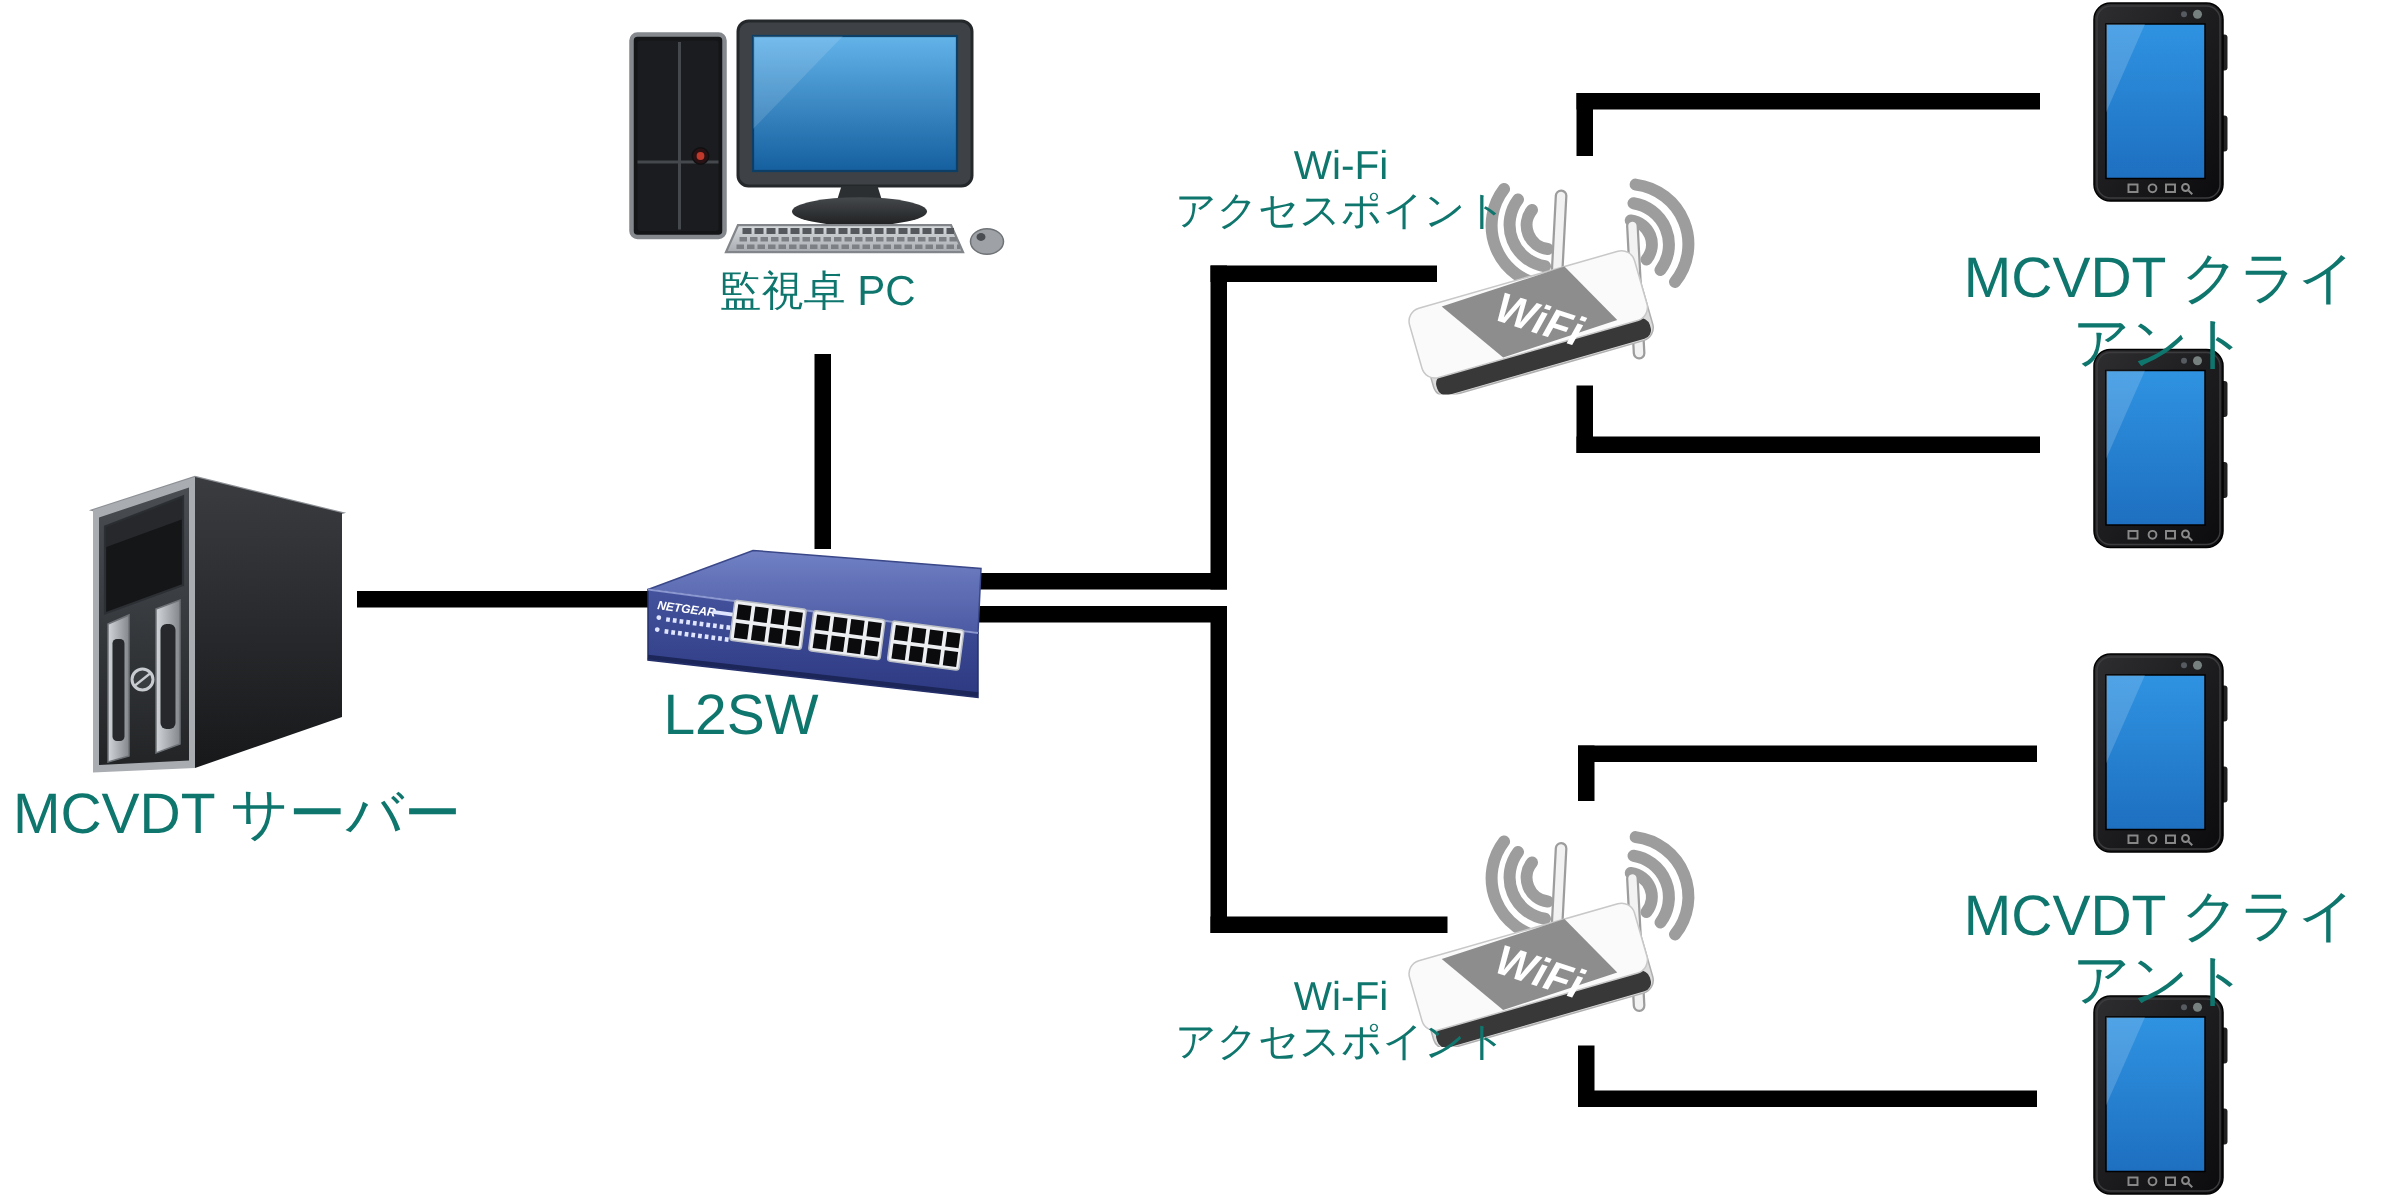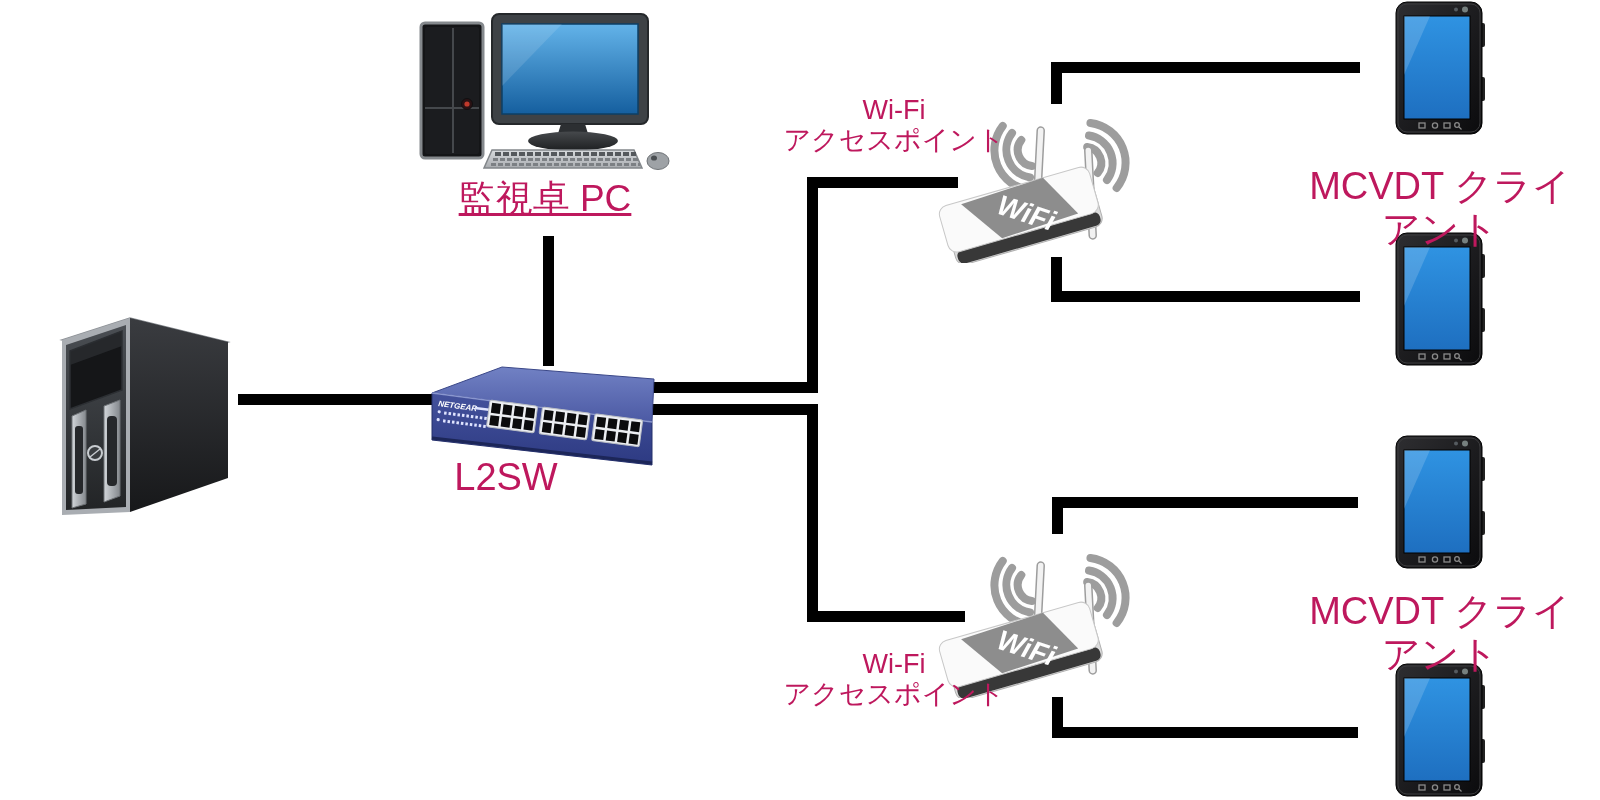--- a/index.html
+++ b/index.html
@@ -1,23 +1,23 @@
 <!DOCTYPE html>
 <html><head>
 <meta charset="utf-8">
 <style>
   html,body{margin:0;padding:0;background:#fff;}
   #canvas{position:relative;width:1600px;height:800px;background:#ffffff;overflow:hidden;
           font-family:"Liberation Sans","DejaVu Sans",sans-serif;}
   .cable{position:absolute;background:#000;}
   .node{position:absolute;}
-  .lbl{position:absolute;color:#be185d;text-align:center;line-height:1.12;
+  .lbl{position:absolute;color:#0f766e;text-align:center;line-height:1.12;
        font-family:"Liberation Sans","DejaVu Sans",sans-serif;}
   .lbl-30{font-size:38px;}
-  .lbl-28{font-size:37px;text-decoration:underline;}
+  .lbl-28{font-size:28px;}
   .lbl-27{font-size:27px;line-height:30px;}
 </style>
 </head>
 <body>
 
 <div id="canvas">
 
   <svg width="0" height="0" style="position:absolute" aria-hidden="true">
     <defs>
       <linearGradient id="gScreen" x1="0" y1="0" x2="0" y2="1">
@@ -286,24 +286,25 @@
     <polygon points="10,15 36,15 10,74" fill="#ffffff" opacity="0.16"></polygon>
     <g stroke="#8a8a8a" fill="none" stroke-width="1.3">
       <rect x="25" y="122" width="6" height="5"></rect>
         <circle cx="41" cy="124.5" r="2.6"></circle>
       <rect x="50" y="122" width="6" height="5"></rect>
         <circle cx="63" cy="124" r="2.3"></circle>
         <line x1="65" y1="126" x2="67.5" y2="128.5"></line>
     </g>
   </svg>
 
+  <div class="lbl lbl-30" style="left:8px;top:522px;width:300px">MCVDT サーバー</div>
 
   <div class="lbl lbl-28" style="left:420px;top:178px;width:250px">監視卓 PC</div>
 
-  <div class="lbl lbl-30" style="left:406px;top:456px;width:200px">L2SW</div>
+  <div class="lbl lbl-30" style="left:394px;top:456px;width:200px">L2SW</div>
 
   <div class="lbl lbl-27" style="left:767px;top:95px;width:254px">
     <span style="display:block">Wi-Fi</span>
     <span style="display:block">アクセスポイント</span>
   </div>
 
   <div class="lbl lbl-27" style="left:767px;top:649px;width:254px">
     <span style="display:block">Wi-Fi</span>
     <span style="display:block">アクセスポイント</span>
   </div>

